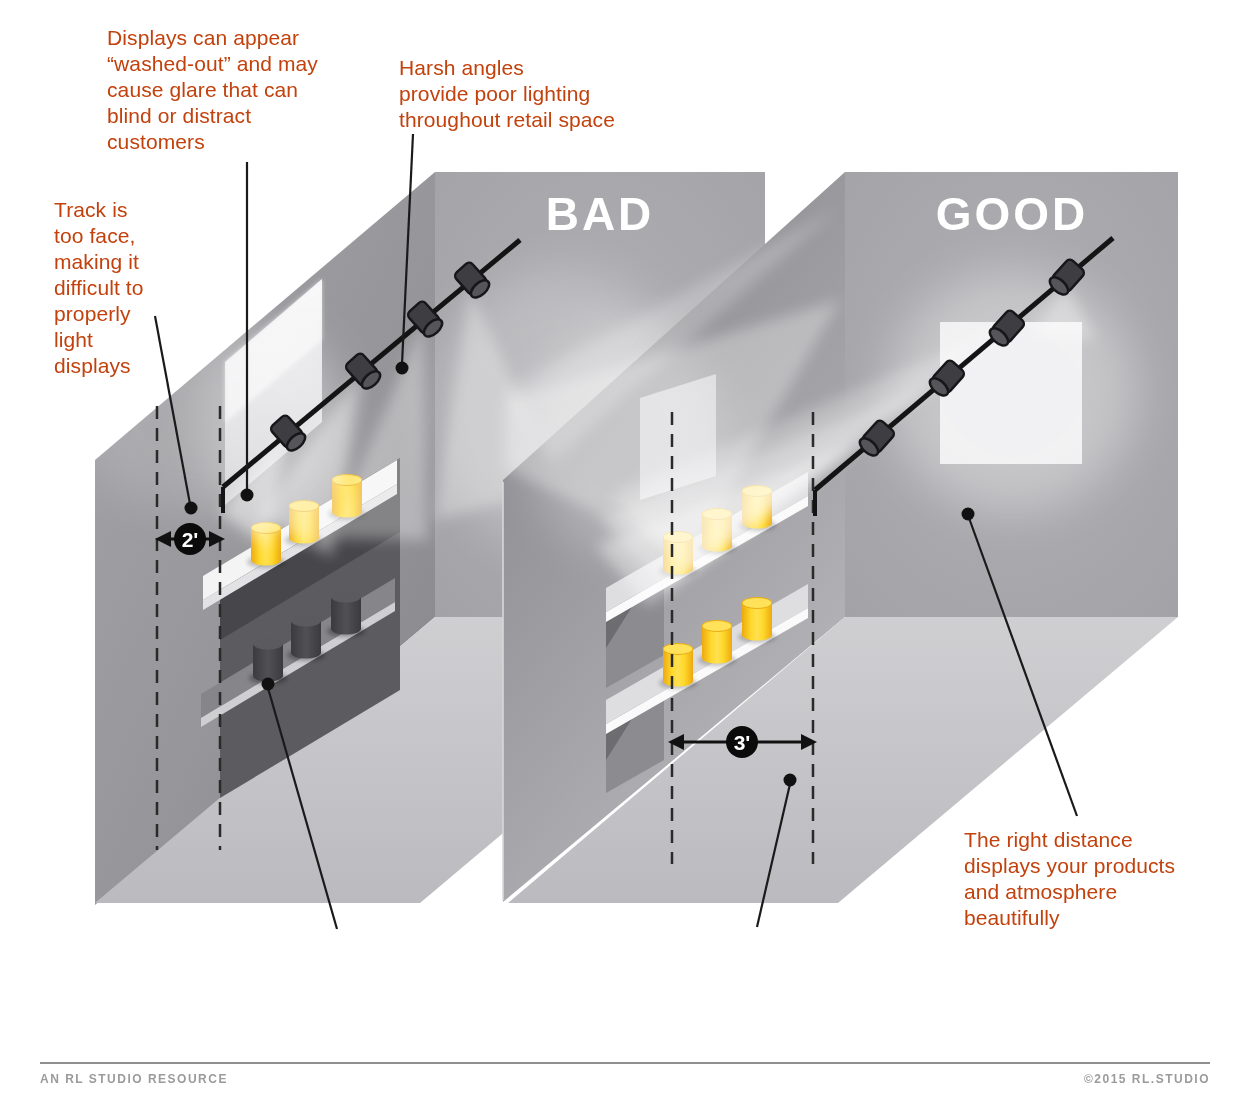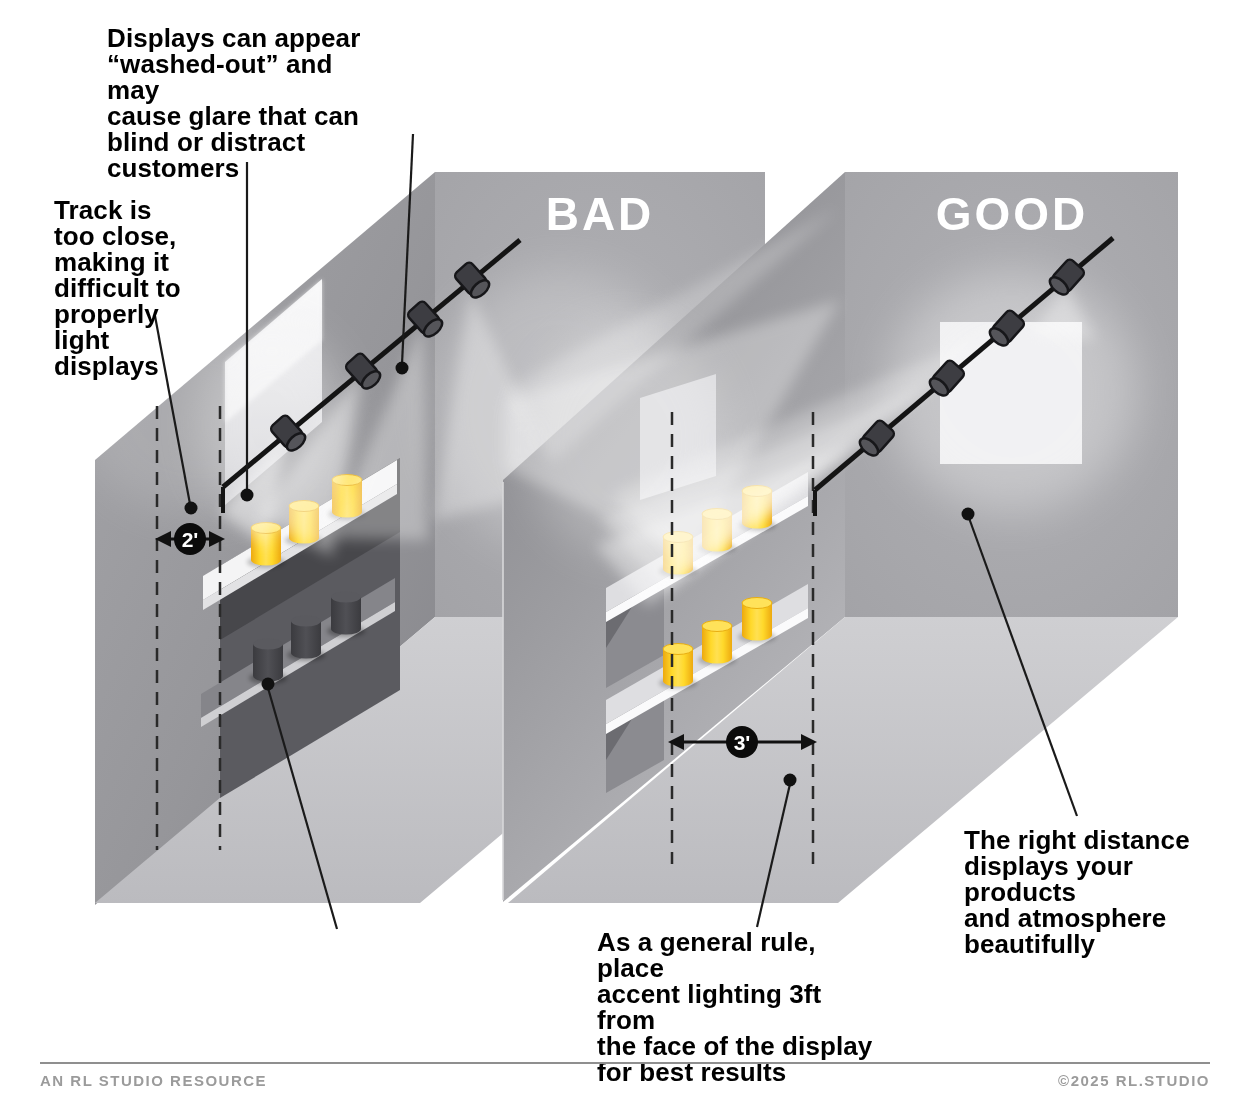--- a/index.html
+++ b/index.html
@@ -1,27 +1,27 @@
 <!DOCTYPE html>
 <html><head>
 <meta charset="utf-8">
 <style>
   html,body{margin:0;padding:0;background:#ffffff;}
   .page{position:relative;width:1250px;height:1108px;background:#ffffff;overflow:hidden;
         font-family:"Liberation Sans",sans-serif;}
   svg{position:absolute;left:0;top:0;}
-  .note{position:absolute;font-weight:700;font-size:26px;line-height:26px;color:#000000;
+  .note{position:absolute;font-weight:400;font-size:21px;line-height:26px;color:#c2410c;
         white-space:pre-line;letter-spacing:0.1px;}
   .note.right{text-align:right;}
   .scene-title{font-family:"Liberation Sans",sans-serif;font-weight:700;font-size:46px;
         letter-spacing:3px;fill:#ffffff;}
   .badge-label{font-family:"Liberation Sans",sans-serif;font-weight:700;font-size:21px;fill:#ffffff;}
   .footer-line{position:absolute;left:40px;top:1062px;width:1170px;height:0;
         border-top:2.5px solid #8f8f8f;}
-  .footer-text{position:absolute;top:1072px;font-weight:700;font-size:15px;letter-spacing:1.5px;
+  .footer-text{position:absolute;top:1072px;font-weight:700;font-size:12px;letter-spacing:1.5px;
         color:#9b9b9b;}
   .footer-text.left{left:40px;}
   .footer-text.right{right:40px;text-align:right;}
 </style>
 </head>
 <body>
 
 <div class="page">
 
 <svg width="1250" height="1108" viewBox="0 0 1250 1108">
@@ -299,37 +299,36 @@
     <circle cx="968" cy="514" r="6.5"></circle>
   </g>
 </svg>
 
 <div class="note" style="left:107px;top:25px;width:270px;">Displays can appear
 “washed-out” and may
 cause glare that can
 blind or distract
 customers</div>
 
+<div class="note" style="left:399px;top:55px;width:250px;">Harsh angles
+provide poor lighting
+throughout retail space</div>
 
 <div class="note" style="left:54px;top:197px;width:140px;">Track is
-too close,
+too face,
 making it
 difficult to
 properly
 light
 displays</div>
 
 
-<div class="note" style="left:597px;top:929px;width:280px;">As a general rule, place
-accent lighting 3ft from
-the face of the display
-for best results</div>
 
 <div class="note" style="left:964px;top:827px;width:260px;">The right distance
 displays your products
 and atmosphere
 beautifully</div>
 
 <div class="footer-line"></div>
 <div class="footer-text left">AN RL STUDIO RESOURCE</div>
-<div class="footer-text right">©2025 RL.STUDIO</div>
+<div class="footer-text right">©2015 RL.STUDIO</div>
 
 </div>
 
 </body></html>

